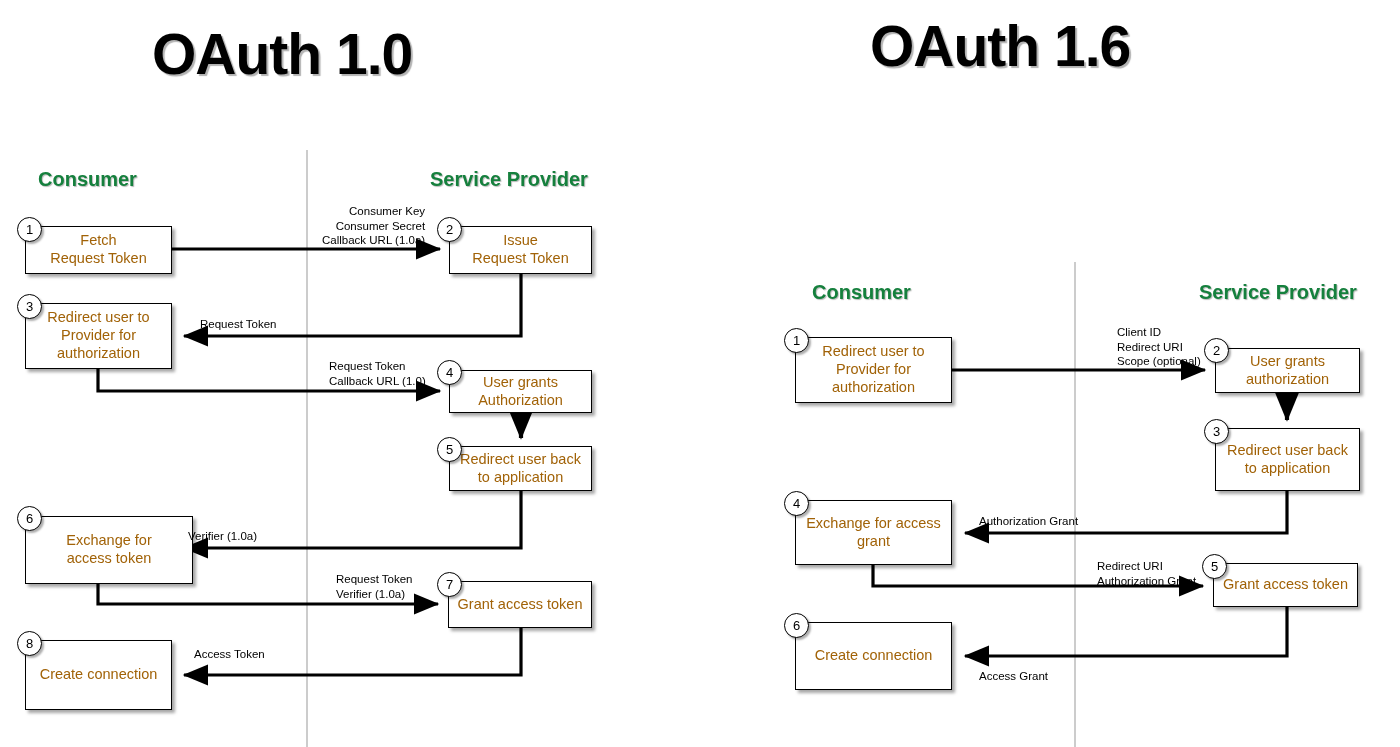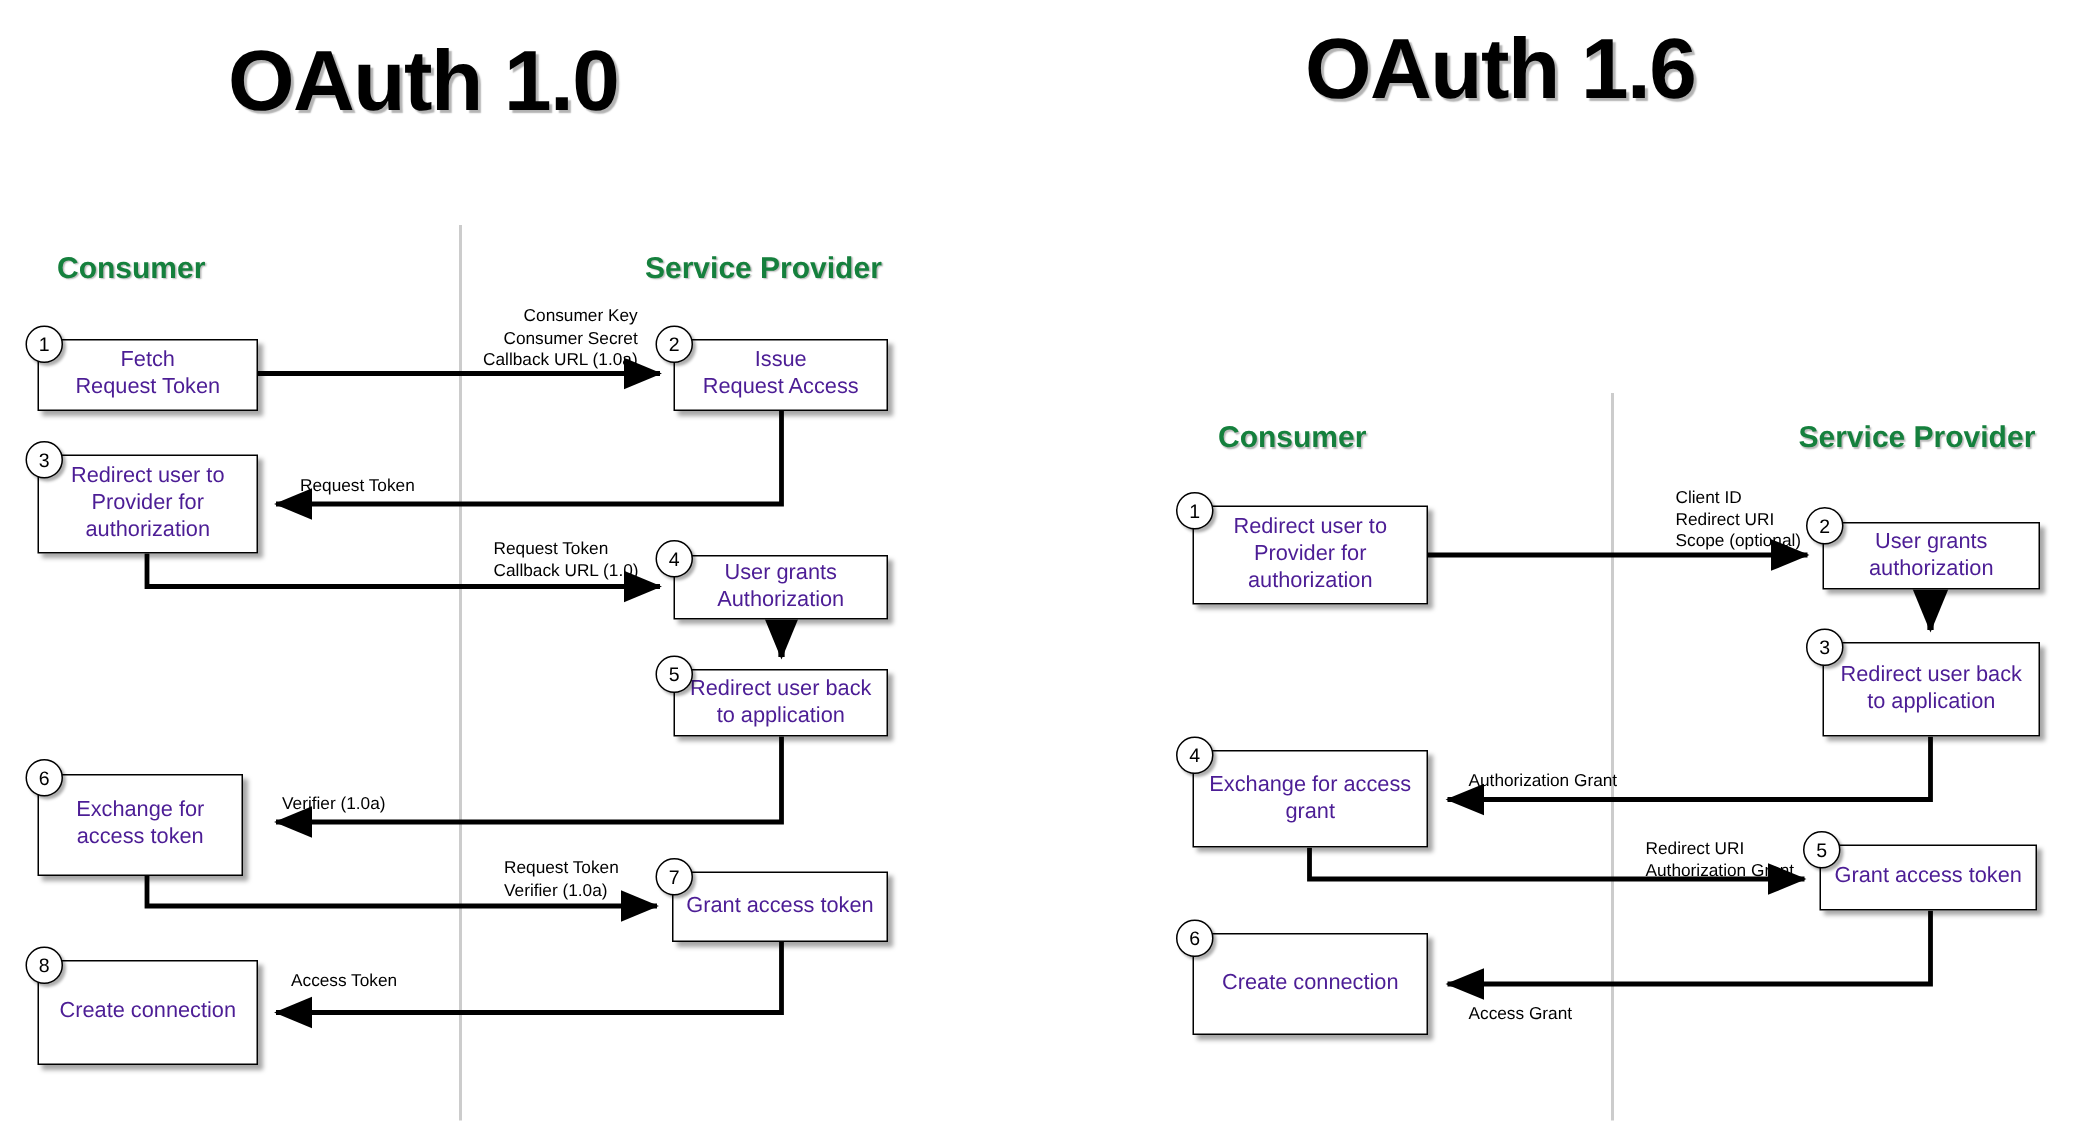--- a/index.html
+++ b/index.html
@@ -54,21 +54,21 @@
     display: flex;
     align-items: center;
     justify-content: center;
     text-align: center;
     z-index: 4;
   }
   .node-text {
     font-family: "Liberation Sans", sans-serif;
     font-size: 14.5px;
     line-height: 1.22;
-    color: #4c1d95;
+    color: #a16207;
     padding: 0 5px;
     white-space: pre-line;
   }
   .step-badge {
     position: absolute;
     width: 23px;
     height: 23px;
     border-radius: 50%;
     background: #ffffff;
     border: 1.6px solid #000000;
@@ -168,21 +168,21 @@
   <div class="lane-label" style="left:430px; top:168px;">Service Provider</div>
 
   <div class="node" style="left:25px; top:226px; width:147px; height:48px;">
     <span class="node-text">Fetch
 Request Token</span>
   </div>
   <div class="step-badge" style="left:17px; top:217px;">1</div>
 
   <div class="node" style="left:449px; top:226px; width:143px; height:48px;">
     <span class="node-text">Issue
-Request Access</span>
+Request Token</span>
   </div>
   <div class="step-badge" style="left:437px; top:217px;">2</div>
 
   <div class="node" style="left:25px; top:303px; width:147px; height:66px;">
     <span class="node-text">Redirect user to
 Provider for
 authorization</span>
   </div>
   <div class="step-badge" style="left:17px; top:294px;">3</div>
 
@@ -191,21 +191,21 @@
 Authorization</span>
   </div>
   <div class="step-badge" style="left:437px; top:360px;">4</div>
 
   <div class="node" style="left:449px; top:446px; width:143px; height:45px;">
     <span class="node-text">Redirect user back
 to application</span>
   </div>
   <div class="step-badge" style="left:437px; top:437px;">5</div>
 
-  <div class="node" style="left:25px; top:516px; width:137px; height:68px;text-align:center;">
+  <div class="node" style="left:25px; top:516px; width:168px; height:68px;text-align:center;">
     <span class="node-text">Exchange for
 access token</span>
   </div>
   <div class="step-badge" style="left:17px; top:506px;">6</div>
 
   <div class="node" style="left:448px; top:581px; width:144px; height:47px;">
     <span class="node-text">Grant access token</span>
   </div>
   <div class="step-badge" style="left:437px; top:572px;">7</div>
 

